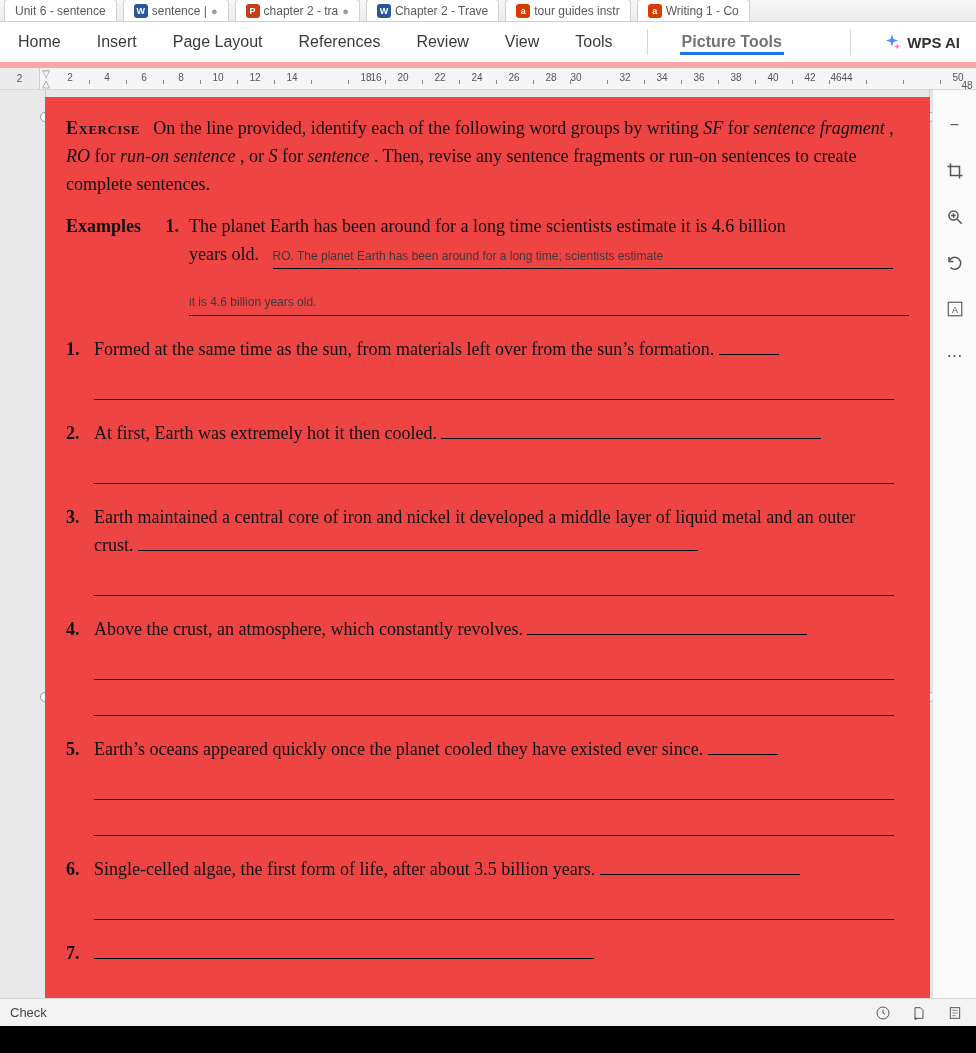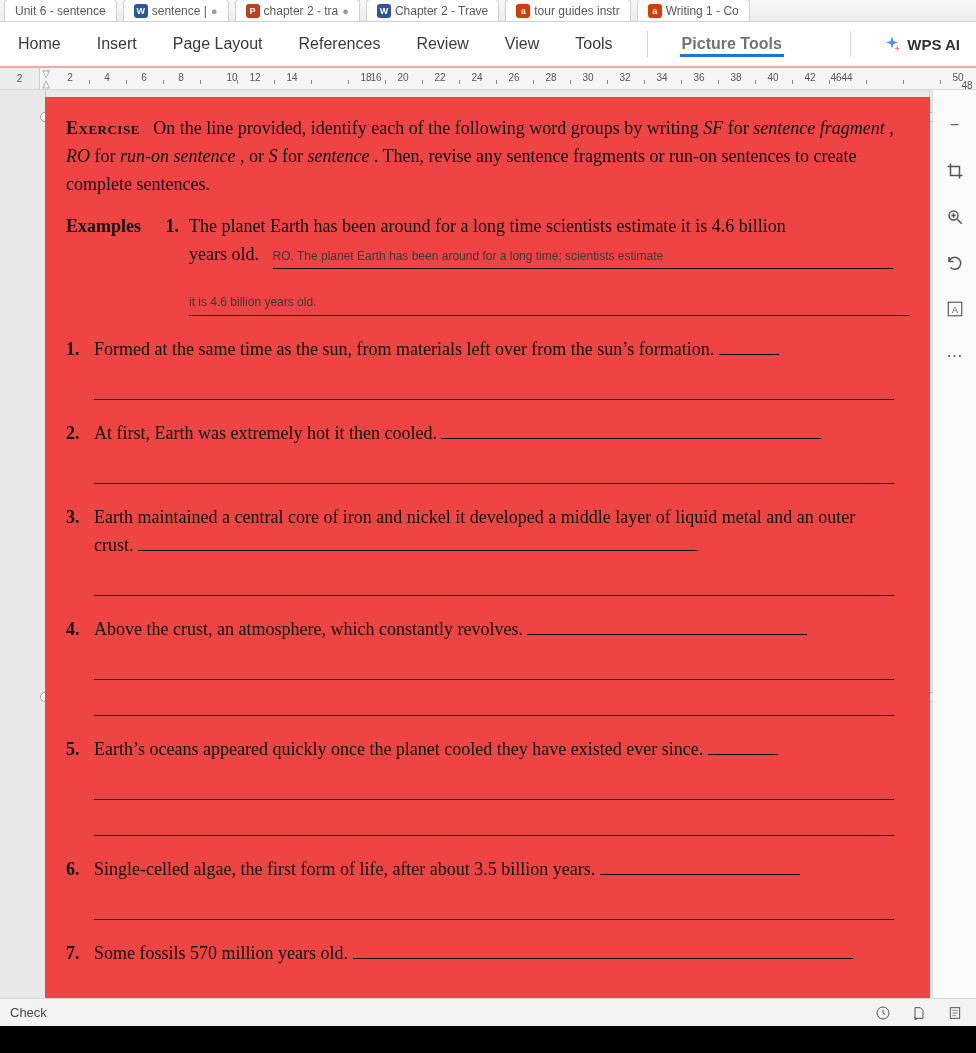--- a/index.html
+++ b/index.html
@@ -10,21 +10,21 @@
   .tab-strip { height:22px; display:flex; align-items:flex-end; gap:6px; padding:0 4px; font-size:12px; color:#5a5a5a; background:linear-gradient(#f7f7f7,#ececec); border-bottom:1px solid #d0d0d0; }
   .tab { height:22px; display:flex; align-items:center; gap:4px; padding:0 10px; border:1px solid #d0d0d0; border-bottom:none; border-radius:4px 4px 0 0; background:#fff; max-width:170px; overflow:hidden; white-space:nowrap; cursor:pointer; flex-shrink:0;}
   .tab .tab-icon { width:14px; height:14px; border-radius:3px; display:flex; align-items:center; justify-content:center; font-size:9px; font-weight:bold; color:#fff; flex-shrink:0;}
   .tab .tab-text { overflow:hidden; text-overflow:ellipsis; }
   .tab .close { color:#999; font-size:11px; flex-shrink:0;}
   .icon-w { background:#2b579a; }
   .icon-p { background:#c43e1c; }
   .icon-a { background:#d83b01; }
 
   
-  .menu-bar { height:46px; display:flex; align-items:center; gap:32px; padding:0 16px; font-size:16px; color:#3a3a3a; border-bottom:2px solid #fca5a5; }
+  .menu-bar { height:46px; display:flex; align-items:center; gap:32px; padding:0 16px; font-size:16px; color:#3a3a3a; border-bottom:6px solid #fca5a5; }
   .menu-item { cursor:pointer; padding:4px 2px; }
   .menu-item.active { color:#737373; font-weight:600; border-bottom:3px solid #1a73e8; padding-bottom:1px;}
   .menu-spacer { flex:1; }
   .menu-pipe { width:1px; height:26px; background:#d8d8d8; }
   .wps-ai { display:flex; align-items:center; gap:6px; font-weight:600; font-size:15px; color:#333;}
   .wps-ai svg { width:18px; height:18px; }
 
   
   .ruler-wrap { height:22px; display:flex; background:#f5f5f5; border-bottom:1px solid #d6d6d6; position:relative; }
   .ruler-left { width:40px; background:#ececec; border-right:1px solid #ccc; font-size:10px; display:flex; align-items:center; justify-content:center; color:#555;}
@@ -127,41 +127,41 @@
     <span class="marker down" style="left:6px;">▽</span>
     <span class="marker up" style="left:6px;">△</span>
   <span class="num" style="left: 30px;">2</span>
       <span class="tick" style="left: 48.5px;"></span>
       <span class="num" style="left: 67px;">4</span>
       <span class="tick" style="left: 85.5px;"></span>
       <span class="num" style="left: 104px;">6</span>
       <span class="tick" style="left: 122.5px;"></span>
       <span class="num" style="left: 141px;">8</span>
       <span class="tick" style="left: 159.5px;"></span>
-      <span class="num" style="left: 192px;">10</span>
+      <span class="num" style="left: 178px;">10</span>
       <span class="tick" style="left: 196.5px;"></span>
       <span class="num" style="left: 215px;">12</span>
       <span class="tick" style="left: 233.5px;"></span>
       <span class="num" style="left: 252px;">14</span>
       <span class="tick" style="left: 270.5px;"></span>
       <span class="num" style="left: 289px; margin-left: 47px;">16</span>
       <span class="tick" style="left: 307.5px;"></span>
       <span class="num" style="left: 326px;">18</span>
       <span class="tick" style="left: 344.5px;"></span>
       <span class="num" style="left: 363px;">20</span>
       <span class="tick" style="left: 381.5px;"></span>
       <span class="num" style="left: 400px;">22</span>
       <span class="tick" style="left: 418.5px;"></span>
       <span class="num" style="left: 437px;">24</span>
       <span class="tick" style="left: 455.5px;"></span>
       <span class="num" style="left: 474px;">26</span>
       <span class="tick" style="left: 492.5px;"></span>
       <span class="num" style="left: 511px;">28</span>
       <span class="tick" style="left: 529.5px;"></span>
-      <span class="num" style="left: 548px;">30</span>
+      <span class="num" style="left: 536px;">30</span>
       <span class="tick" style="left: 566.5px;"></span>
       <span class="num" style="left: 585px;">32</span>
       <span class="tick" style="left: 603.5px;"></span>
       <span class="num" style="left: 622px;">34</span>
       <span class="tick" style="left: 640.5px;"></span>
       <span class="num" style="left: 659px;">36</span>
       <span class="tick" style="left: 677.5px;"></span>
       <span class="num" style="left: 696px;">38</span>
       <span class="tick" style="left: 714.5px;"></span>
       <span class="num" style="left: 733px;">40</span>
@@ -245,21 +245,21 @@
           <div class="item">
             <span class="num">5.</span>
             <div class="txt"><span>Earth’s oceans appeared quickly once the planet cooled they have existed ever since.  </span><span class="blank-inline" style="width: 70px;"></span><span class="writing-line"></span><span class="writing-line"></span></div>
           </div>
           <div class="item">
             <span class="num">6.</span>
             <div class="txt"><span>Single-celled algae, the first form of life, after about 3.5 billion years.  </span><span class="blank-inline" style="width: 200px;"></span><span class="writing-line"></span></div>
           </div>
           <div class="item">
             <span class="num">7.</span>
-            <div class="txt"><span>Some fossils 570 million years old.  </span><span class="blank-inline" style="width: 500px;"></span><span class="writing-line"></span></div>
+            <div class="txt"><span class="blank-inline" style="width: 500px;"></span><span class="writing-line"></span></div>
           </div>
         </div>
 
     </div>
   </div>
 
   <div class="side-strip">
     <div class="side-btn">
         <span>−</span>
       </div>

